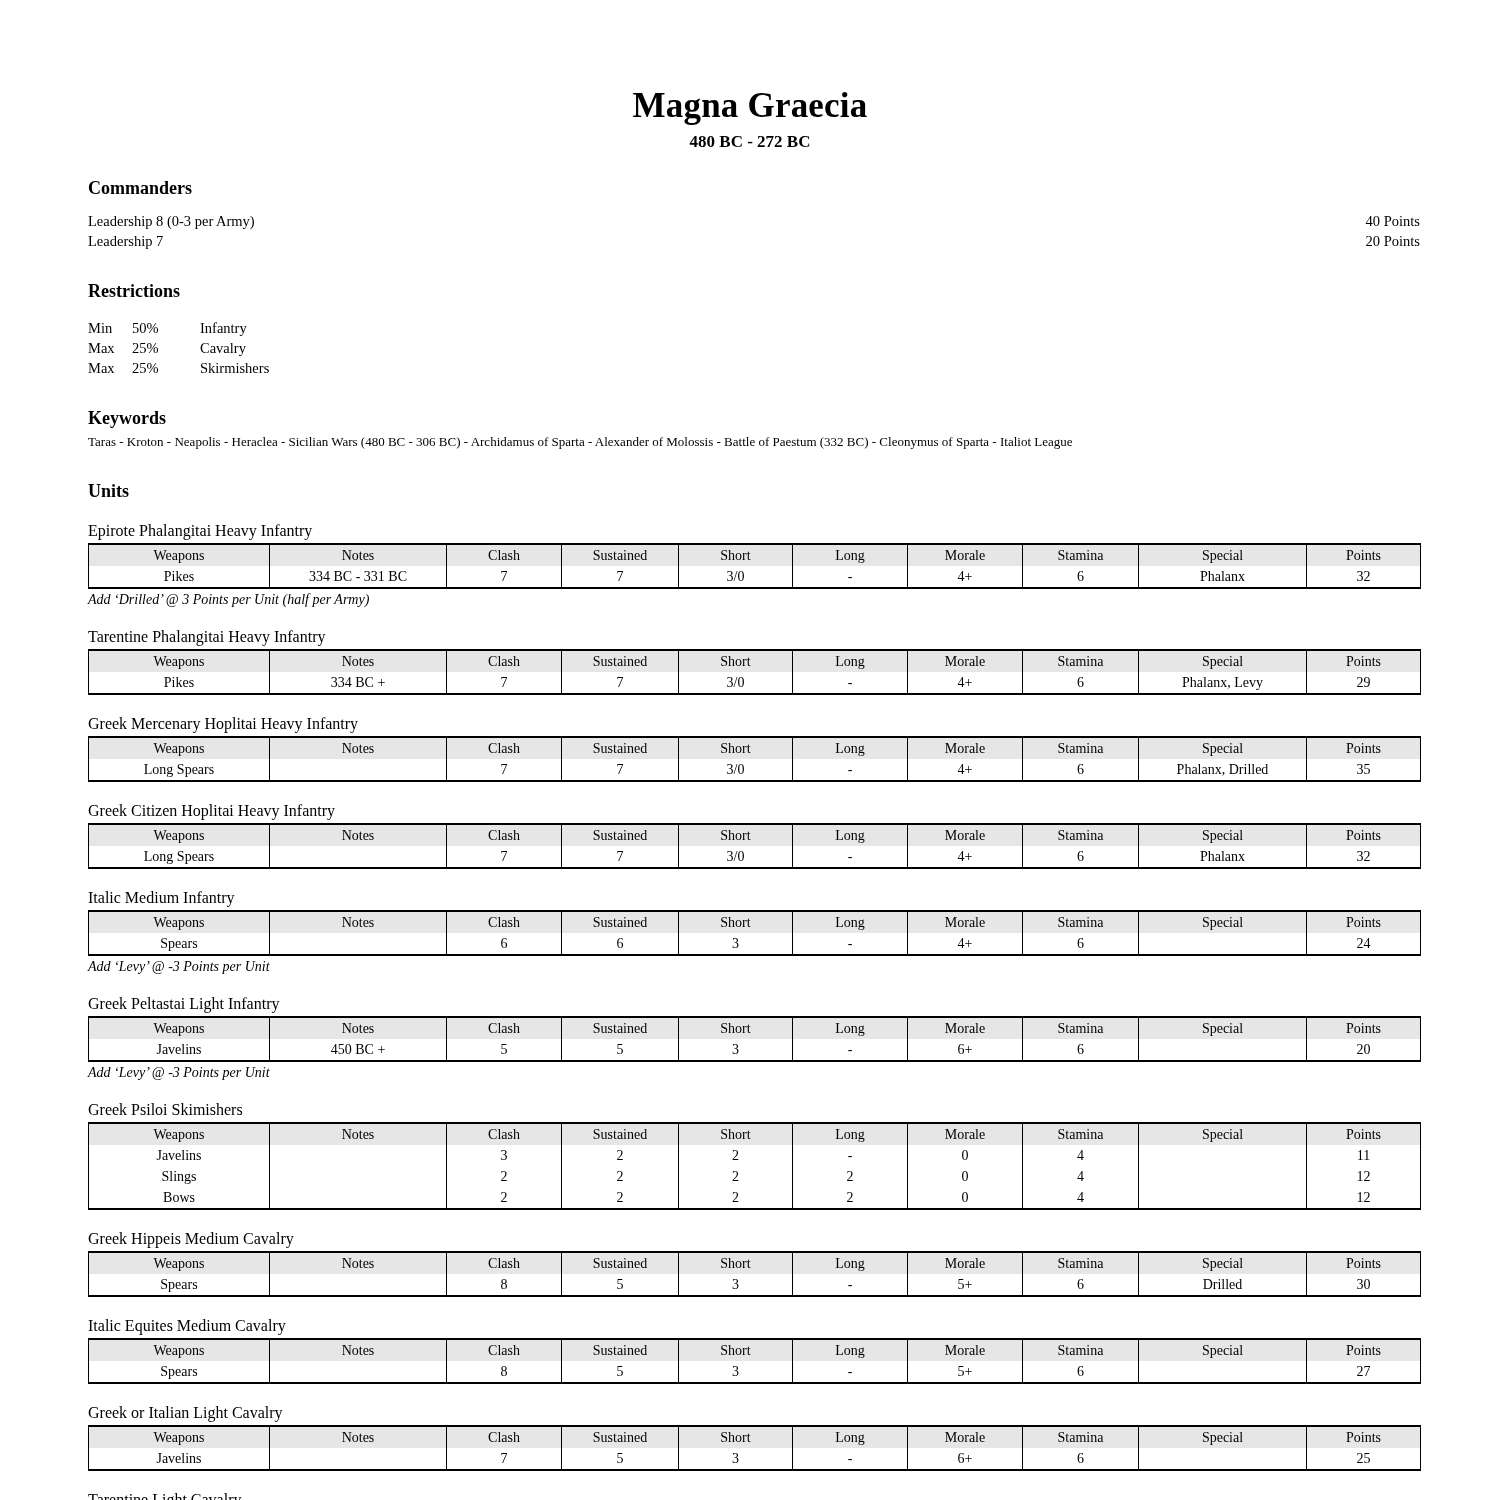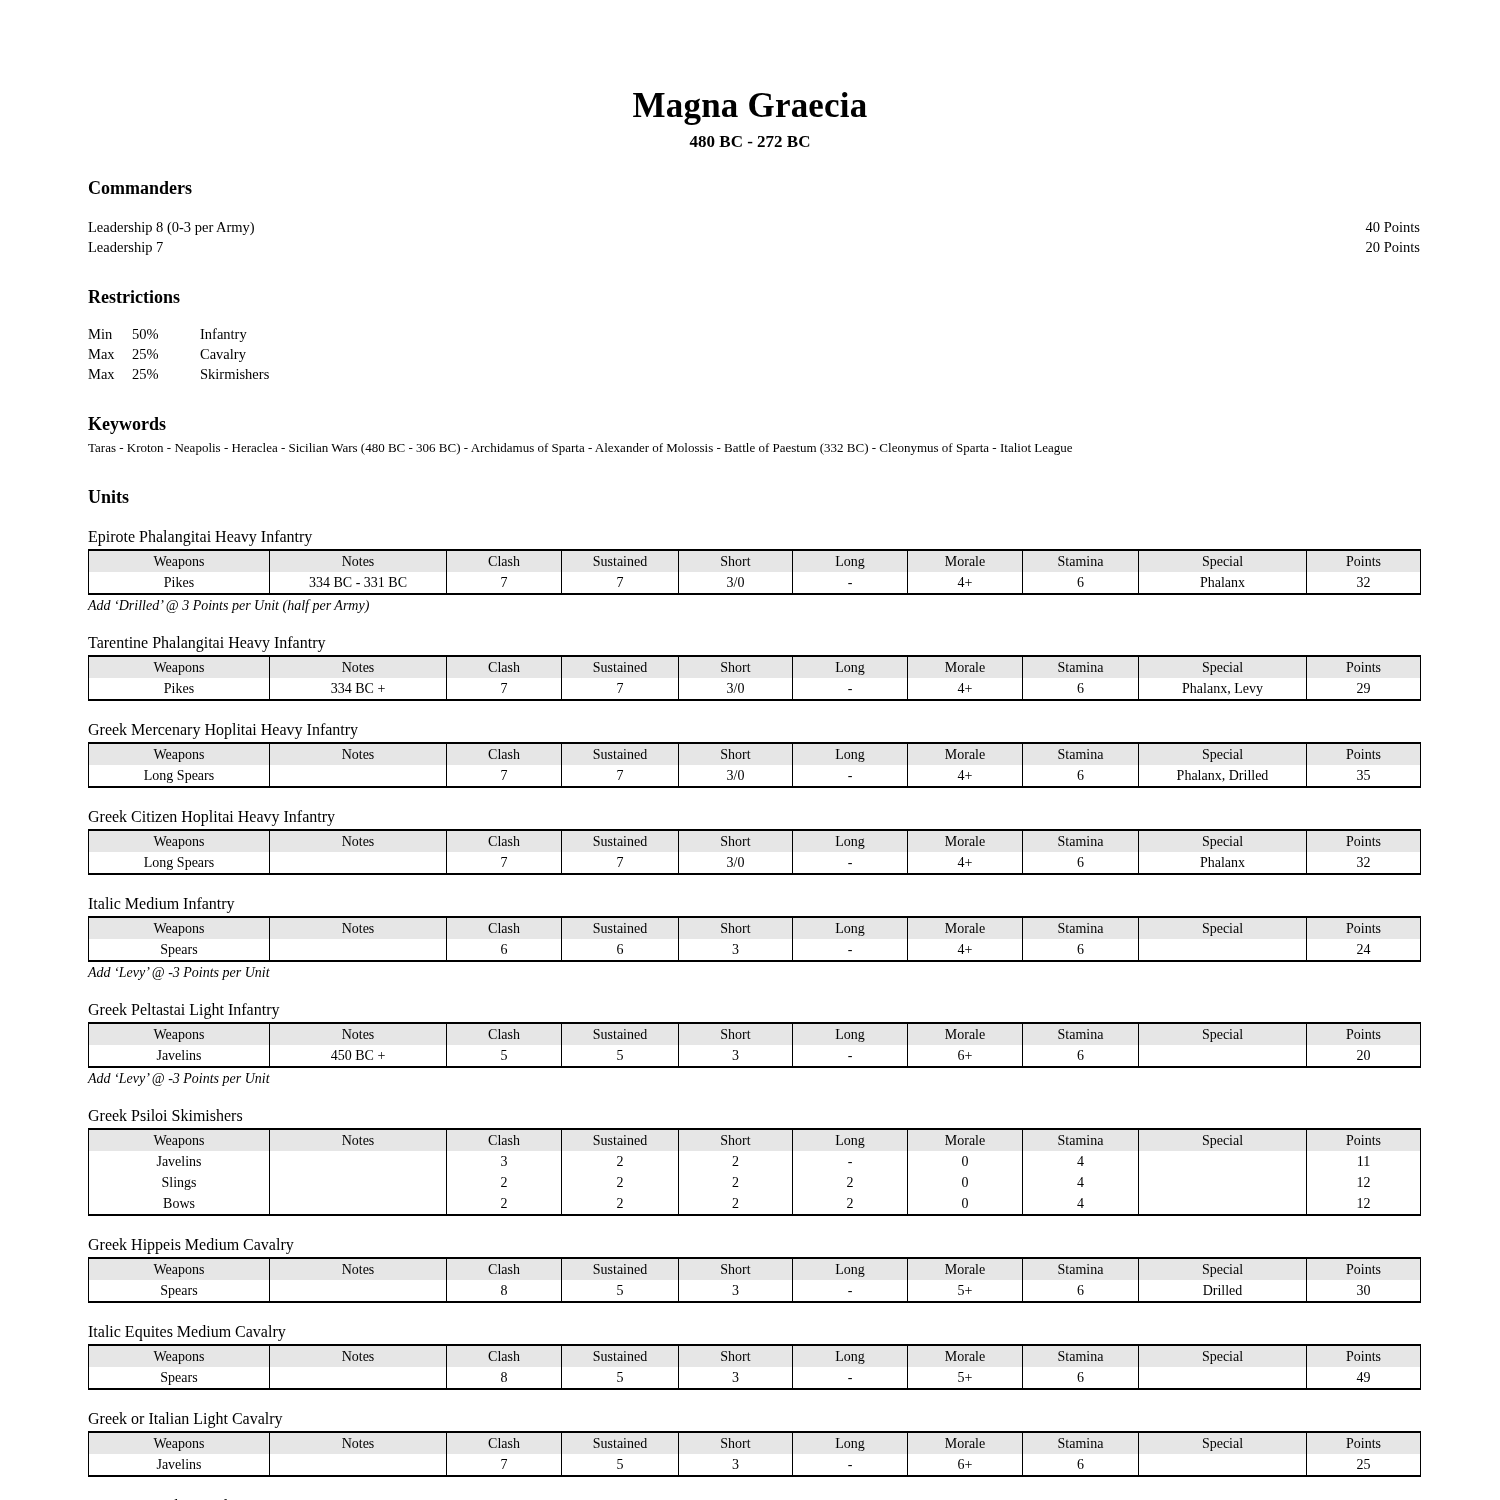--- a/index.html
+++ b/index.html
@@ -48,21 +48,21 @@
   }
 
   .section-head {
     font-size: 18px;
     font-weight: bold;
     margin: 0;
     padding: 0;
   }
 
   .cmd-block {
-    margin-top: 18px;
+    margin-top: 12px;
     position: relative;
   }
   .cmd-row {
     display: flex;
     justify-content: space-between;
     font-size: 14.5px;
     line-height: 20px;
   }
   .cmd-left { text-align: left; }
   .cmd-right { text-align: right; }
@@ -616,21 +616,21 @@
               <tr>
                 <td>Spears</td>
                 <td></td>
                 <td>8</td>
                 <td>5</td>
                 <td>3</td>
                 <td>-</td>
                 <td>5+</td>
                 <td>6</td>
                 <td></td>
-                <td>49</td>
+                <td>27</td>
               </tr>
             </tbody>
           </table>
         </div>
         <div class="unit-block">
           <div class="unit-name">Greek or Italian Light Cavalry</div>
           <table class="unit-table">
             <colgroup>
               <col class="c-weapons">
               <col class="c-notes">

